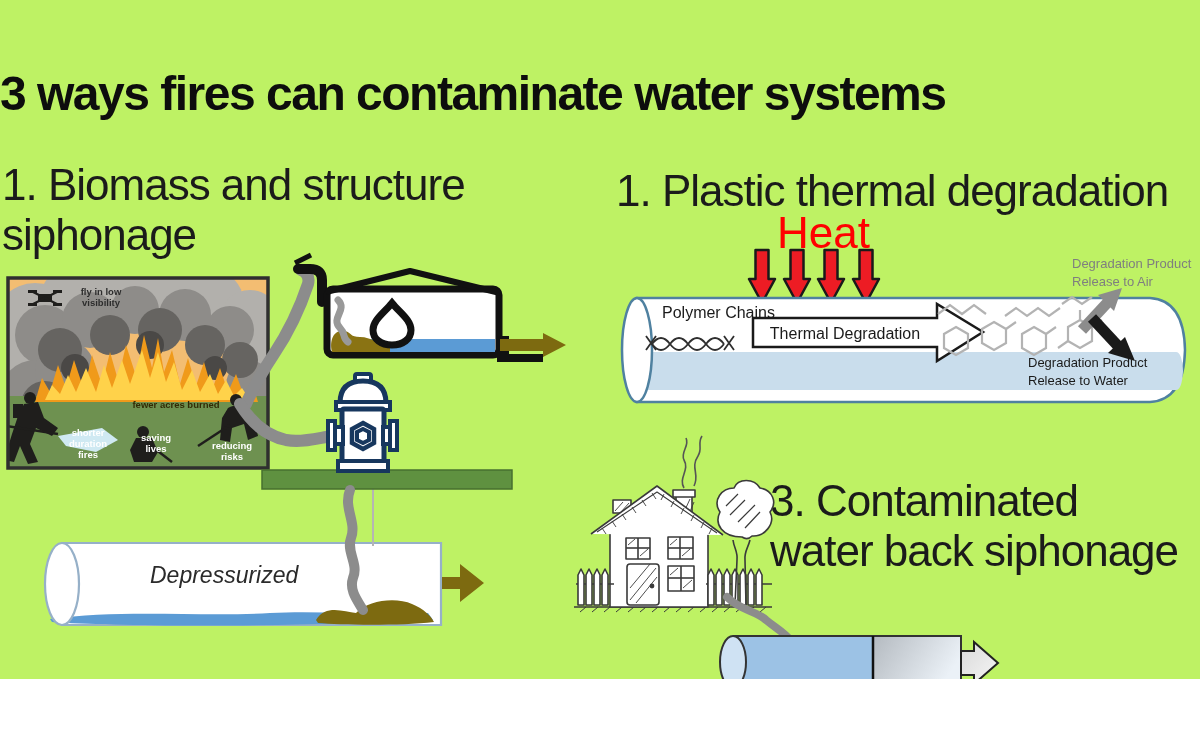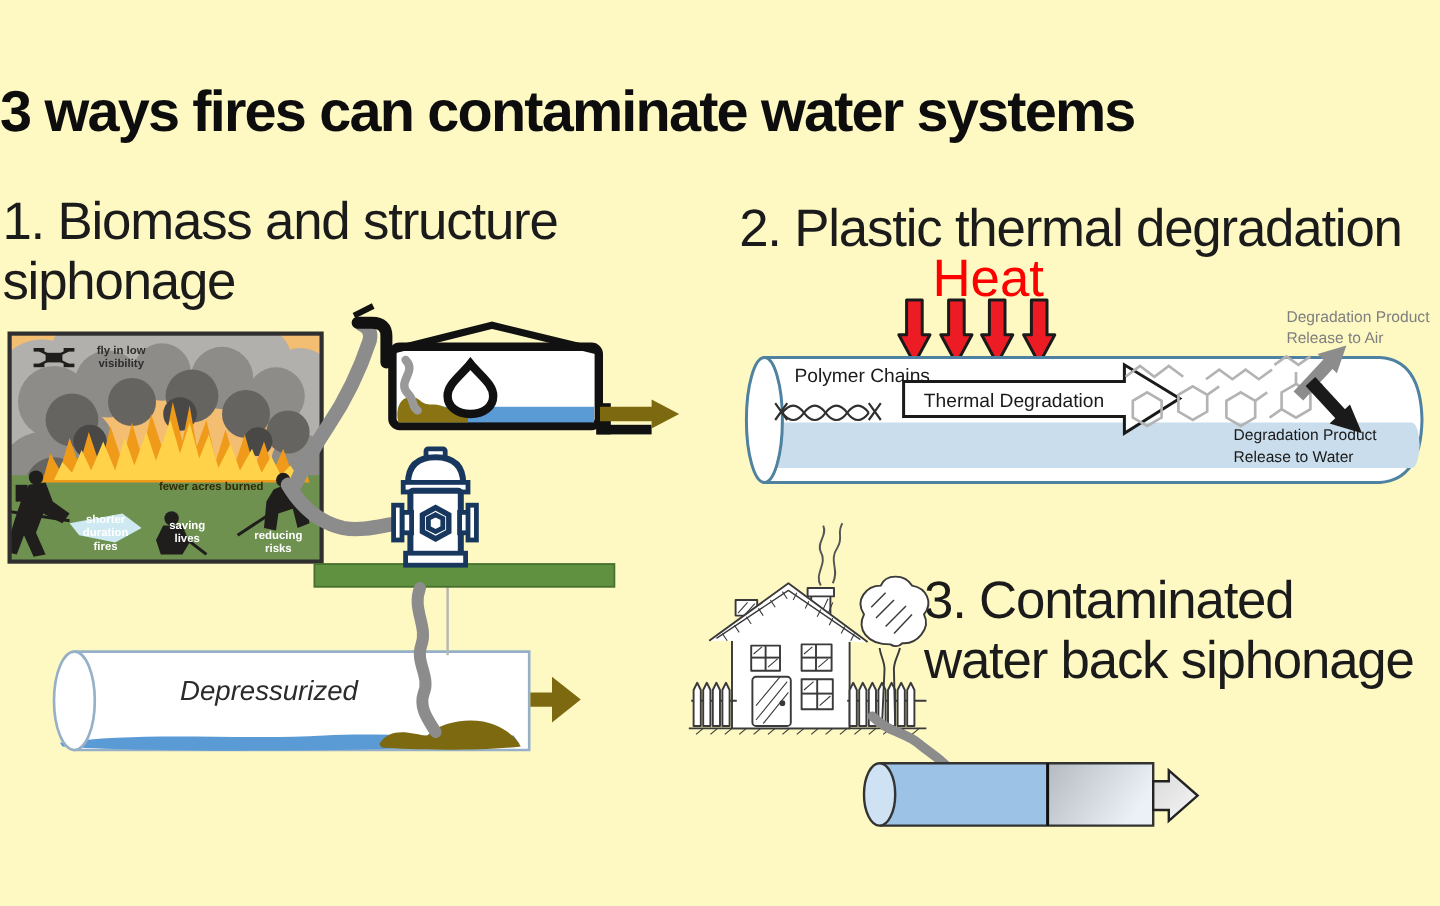--- a/index.html
+++ b/index.html
@@ -1,16 +1,16 @@
 <!DOCTYPE html>
 <html><head>
 <meta charset="utf-8">
 <style>
   html,body{margin:0;padding:0;background:#fff;}
-  .canvas{position:relative;width:1200px;height:755px;background:#fef9c3;overflow:hidden;
+  .canvas{position:relative;width:1200px;height:679px;background:#bef264;overflow:hidden;
           font-family:"Liberation Sans",sans-serif;color:#191919;}
   .abs{position:absolute;}
   .title{left:0;top:66px;font-size:48px;font-weight:bold;letter-spacing:-1.5px;color:#0d0d0d;white-space:nowrap;}
   .h-sec{font-size:44px;font-weight:normal;letter-spacing:-1px;line-height:50px;color:#1b1b1b;}
   .h1{left:2px;top:160px;}
   .h2{left:616px;top:166px;white-space:nowrap;}
   .h3{left:770px;top:476px;width:425px;text-align:left;}
   .heat{left:777px;top:208px;font-size:44px;color:#ff0000;}
   svg{position:absolute;left:0;top:0;}
   svg text{font-family:"Liberation Sans",sans-serif;}
@@ -23,21 +23,21 @@
 
 <div class="canvas">
 
   <div class="abs title">3 ways fires can contaminate water systems</div>
 
   <div class="abs h-sec h1">
     <span>1. Biomass and structure</span><br>
     <span>siphonage</span>
   </div>
 
-  <div class="abs h-sec h2">2. Plastic thermal degradation</div>
+  <div class="abs h-sec h2">1. Plastic thermal degradation</div>
 
   <div class="abs heat">Heat</div>
 
   <div class="abs h-sec h3">
     <span>3. Contaminated</span><br>
     <span>water back siphonage</span>
   </div>
 
   <svg width="1200" height="755" viewBox="0 0 1200 755">
     <defs>

